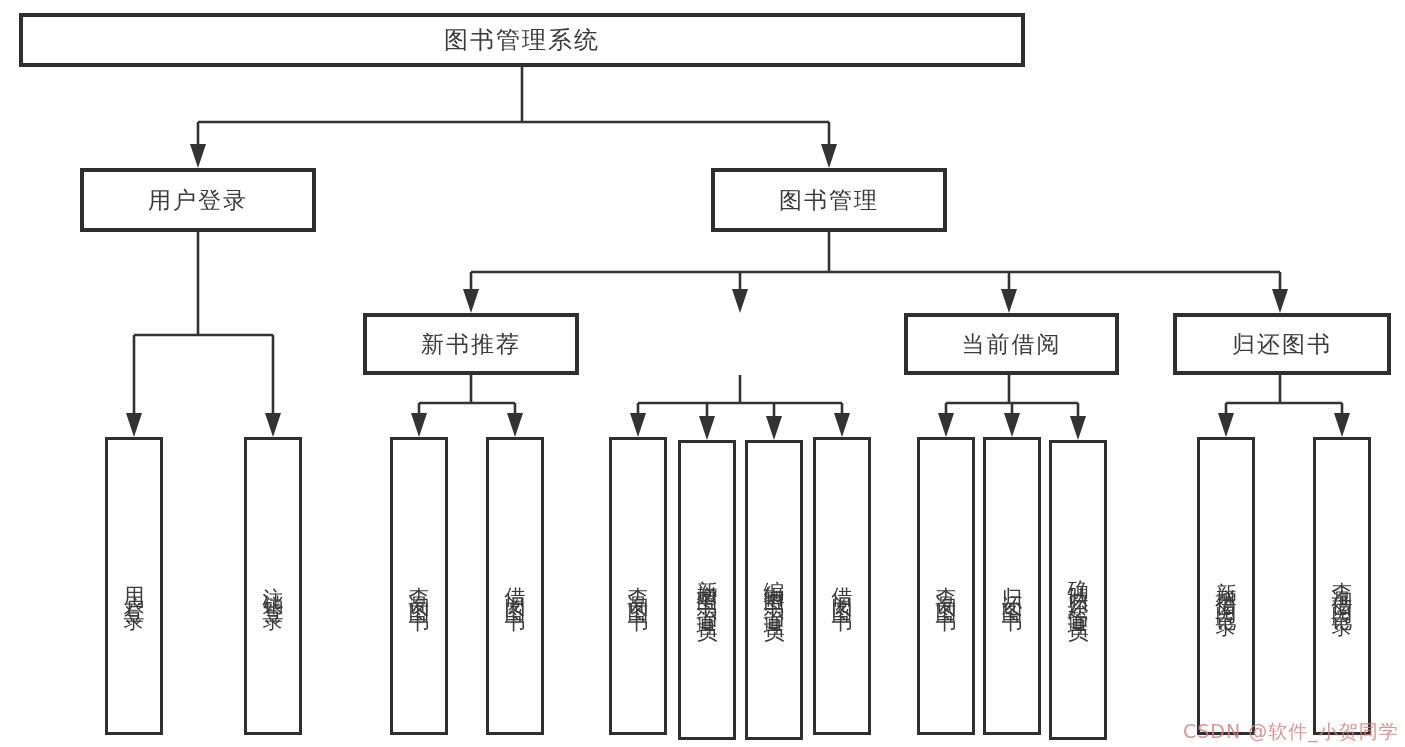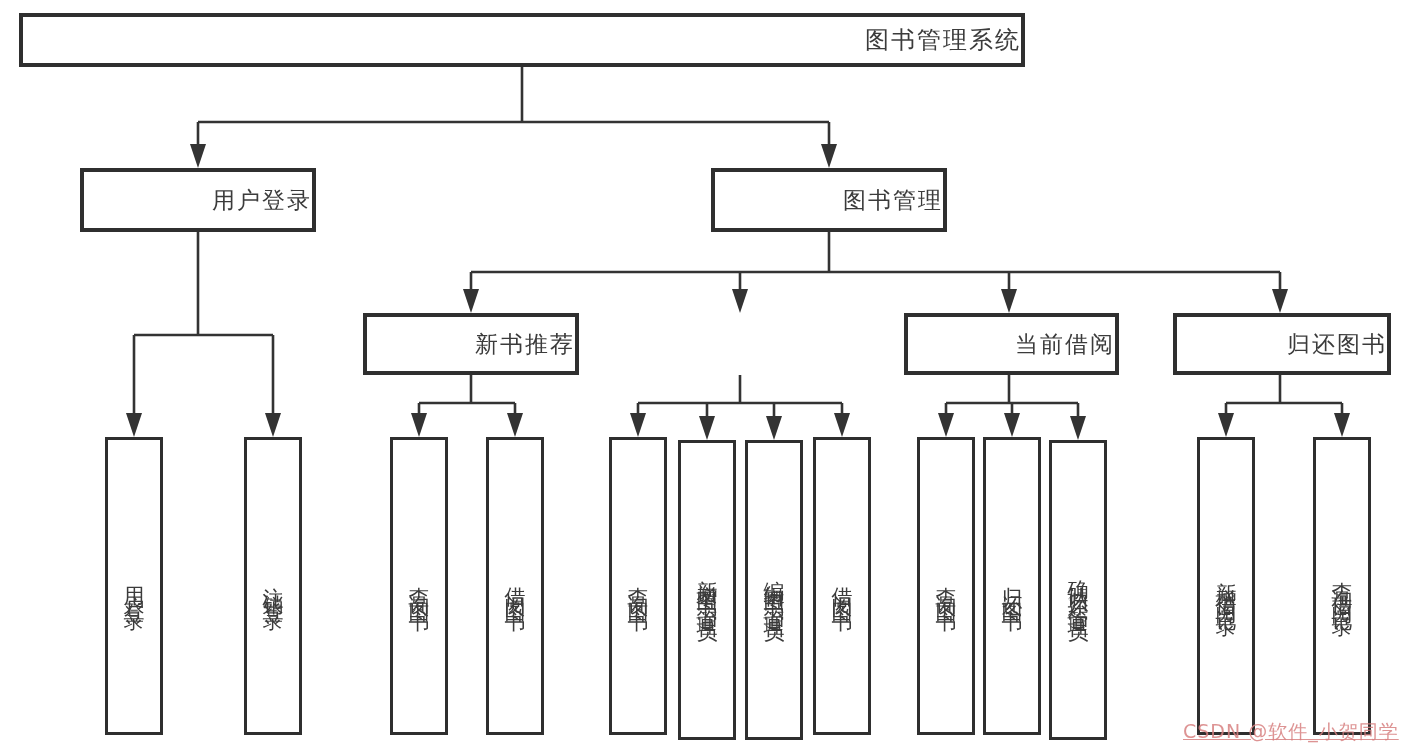--- a/index.html
+++ b/index.html
@@ -23,21 +23,21 @@
     height: 747px;
     pointer-events: none;
   }
   .hbox {
     position: absolute;
     box-sizing: border-box;
     border: 4px solid #2f2f2f;
     background: #ffffff;
     display: flex;
     align-items: center;
-    justify-content: flex-end;
+    justify-content: center;
     font-size: 23px;
     letter-spacing: 2px;
     color: #3b3b3b;
     white-space: nowrap;
   }
   .hbox.root { font-size: 24px; }
   .vbox {
     position: absolute;
     box-sizing: border-box;
     width: 58px;
@@ -55,21 +55,20 @@
   }
   .watermark {
     position: absolute;
     left: 1183px;
     top: 719px;
     font-size: 19px;
     letter-spacing: 1px;
     color: rgba(215, 128, 128, 0.85);
     white-space: nowrap;
     z-index: 5;
-    text-decoration: underline;
   }
 </style>
 </head>
 <body>
 
 <div id="canvas">
 
   <svg id="connectors" viewBox="0 0 1405 747" xmlns="http://www.w3.org/2000/svg">
     <g stroke="#333333" stroke-width="2.6" fill="none">
 

